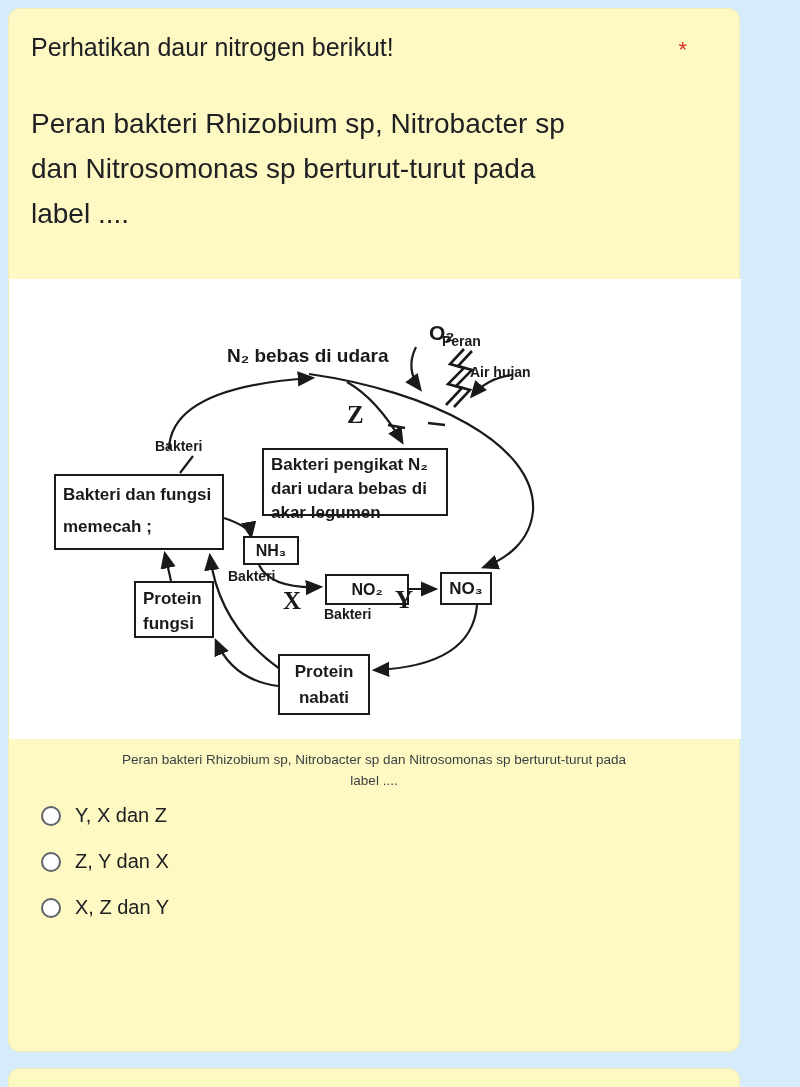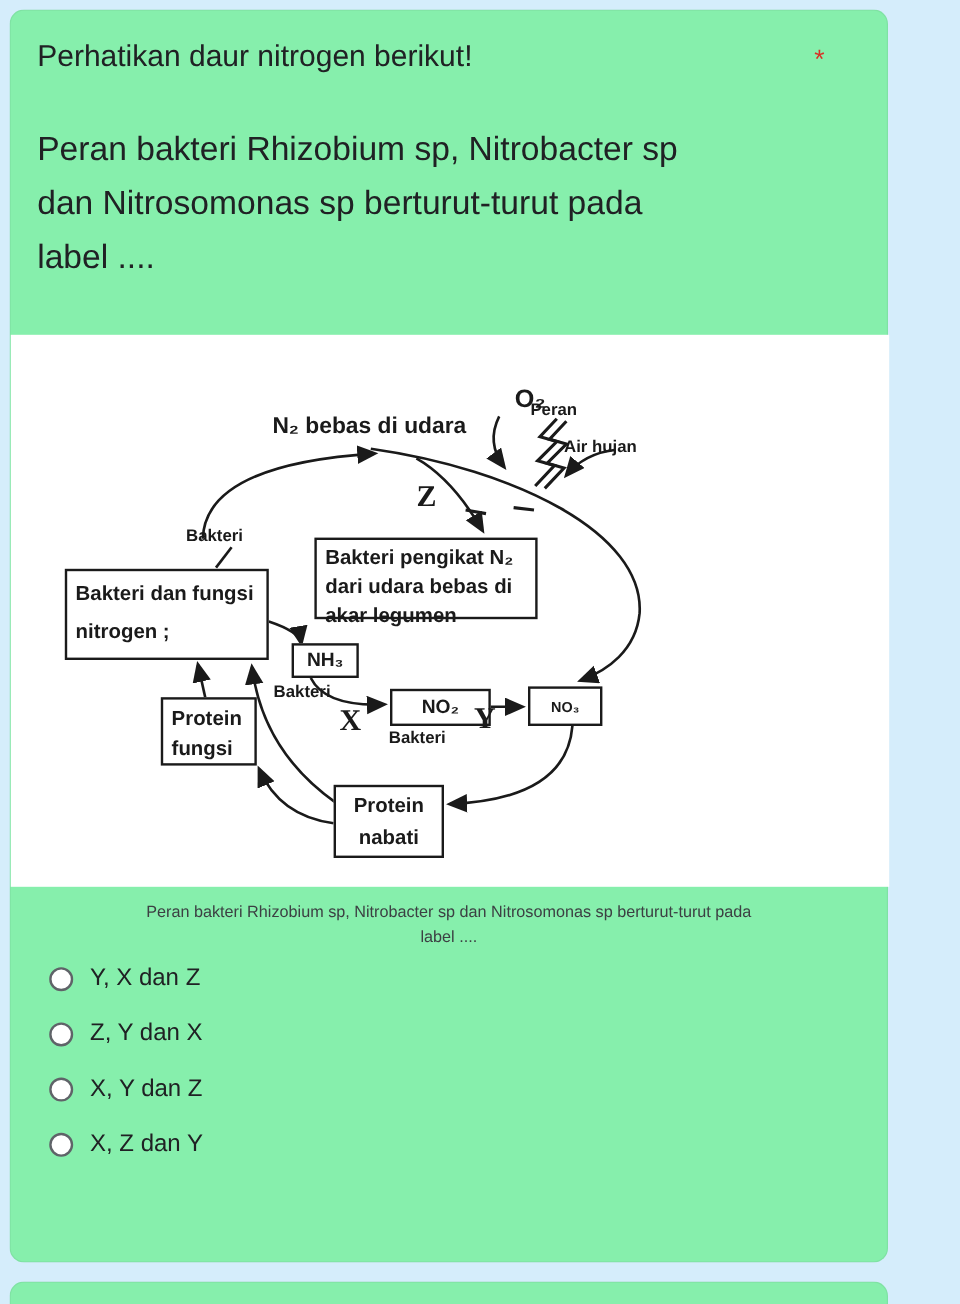--- a/index.html
+++ b/index.html
@@ -6,21 +6,21 @@
   html, body {
     width: 800px; height: 1087px;
     background: #d5edfb;
     overflow: hidden;
     font-family: "Liberation Sans", sans-serif;
     color: #202124;
   }
   .card {
     position: absolute;
     left: 8px; width: 732px;
-    background: #86efac;
+    background: #fef9c3;
     border-radius: 12px;
     border: 1px solid rgba(0,0,0,0.05);
   }
   #question-card { top: 8px; height: 1044px; }
   #next-card { top: 1068px; height: 40px; border-radius: 12px 12px 0 0; }
 
   .title-row { position: absolute; top: 24px; left: 22px; right: 24px; }
   .question-title { font-size: 25px; font-weight: 400; color: #202124; }
   .required-asterisk {
     position: absolute; right: 28px; top: 4px;
@@ -106,38 +106,38 @@
 
     <div class="dg-label" style="left:218px; top:66px; font-size:19px;">N₂ bebas di udara</div>
     <div class="dg-label" style="left:420px; top:42px; font-size:21px;">O₂</div>
     <div class="dg-label" style="left:433px; top:54px; font-size:14px;">Peran</div>
     <div class="dg-label" style="left:461px; top:85px; font-size:14px;">Air hujan</div>
     <div class="dg-serif" style="left:338px; top:122px;">Z</div>
     <div class="dg-label" style="left:146px; top:159px; font-size:14px;">Bakteri</div>
 
     <div class="dg-box pad" style="left:45px; top:195px; width:170px; height:76px; font-size:17px; line-height:32px;">
       <div>Bakteri dan fungsi</div>
-      <div>nitrogen ;</div>
+      <div>memecah ;</div>
     </div>
 
     <div class="dg-box pad" style="left:253px; top:169px; width:186px; height:68px; font-size:17px; line-height:24px;">
       <div>Bakteri pengikat N₂</div>
       <div>dari udara bebas di</div>
       <div>akar legumen</div>
     </div>
 
     <div class="dg-box center" style="left:234px; top:257px; width:56px; height:29px; font-size:16px;">NH₃</div>
     <div class="dg-label" style="left:219px; top:289px; font-size:14px;">Bakteri</div>
 
     <div class="dg-box center" style="left:316px; top:295px; width:84px; height:31px; font-size:16px;">NO₂</div>
     <div class="dg-serif" style="left:274px; top:308px;">X</div>
     <div class="dg-label" style="left:315px; top:327px; font-size:14px;">Bakteri</div>
     <div class="dg-serif" style="left:386px; top:307px;">Y</div>
 
-    <div class="dg-box center" style="left:431px; top:293px; width:62px; height:33px; font-size:12px;">NO₃</div>
+    <div class="dg-box center" style="left:431px; top:293px; width:52px; height:33px; font-size:17px;">NO₃</div>
 
     <div class="dg-box pad" style="left:125px; top:302px; width:80px; height:57px; font-size:17px; line-height:25px;">
       <div>Protein</div>
       <div>fungsi</div>
     </div>
 
     <div class="dg-box pad center" style="left:269px; top:375px; width:92px; height:61px; font-size:17px; line-height:26px; flex-direction:column;">
       <div>Protein</div>
       <div>nabati</div>
     </div>
@@ -153,23 +153,19 @@
     <div class="option-row">
       <span class="radio-circle"></span>
       <span class="option-label">Y, X dan Z</span>
     </div>
     <div class="option-row">
       <span class="radio-circle"></span>
       <span class="option-label">Z, Y dan X</span>
     </div>
     <div class="option-row">
       <span class="radio-circle"></span>
-      <span class="option-label">X, Y dan Z</span>
-    </div>
-    <div class="option-row">
-      <span class="radio-circle"></span>
       <span class="option-label">X, Z dan Y</span>
     </div>
   </div>
 
 </div>
 
 <div class="card" id="next-card"></div>
 
 </body></html>

